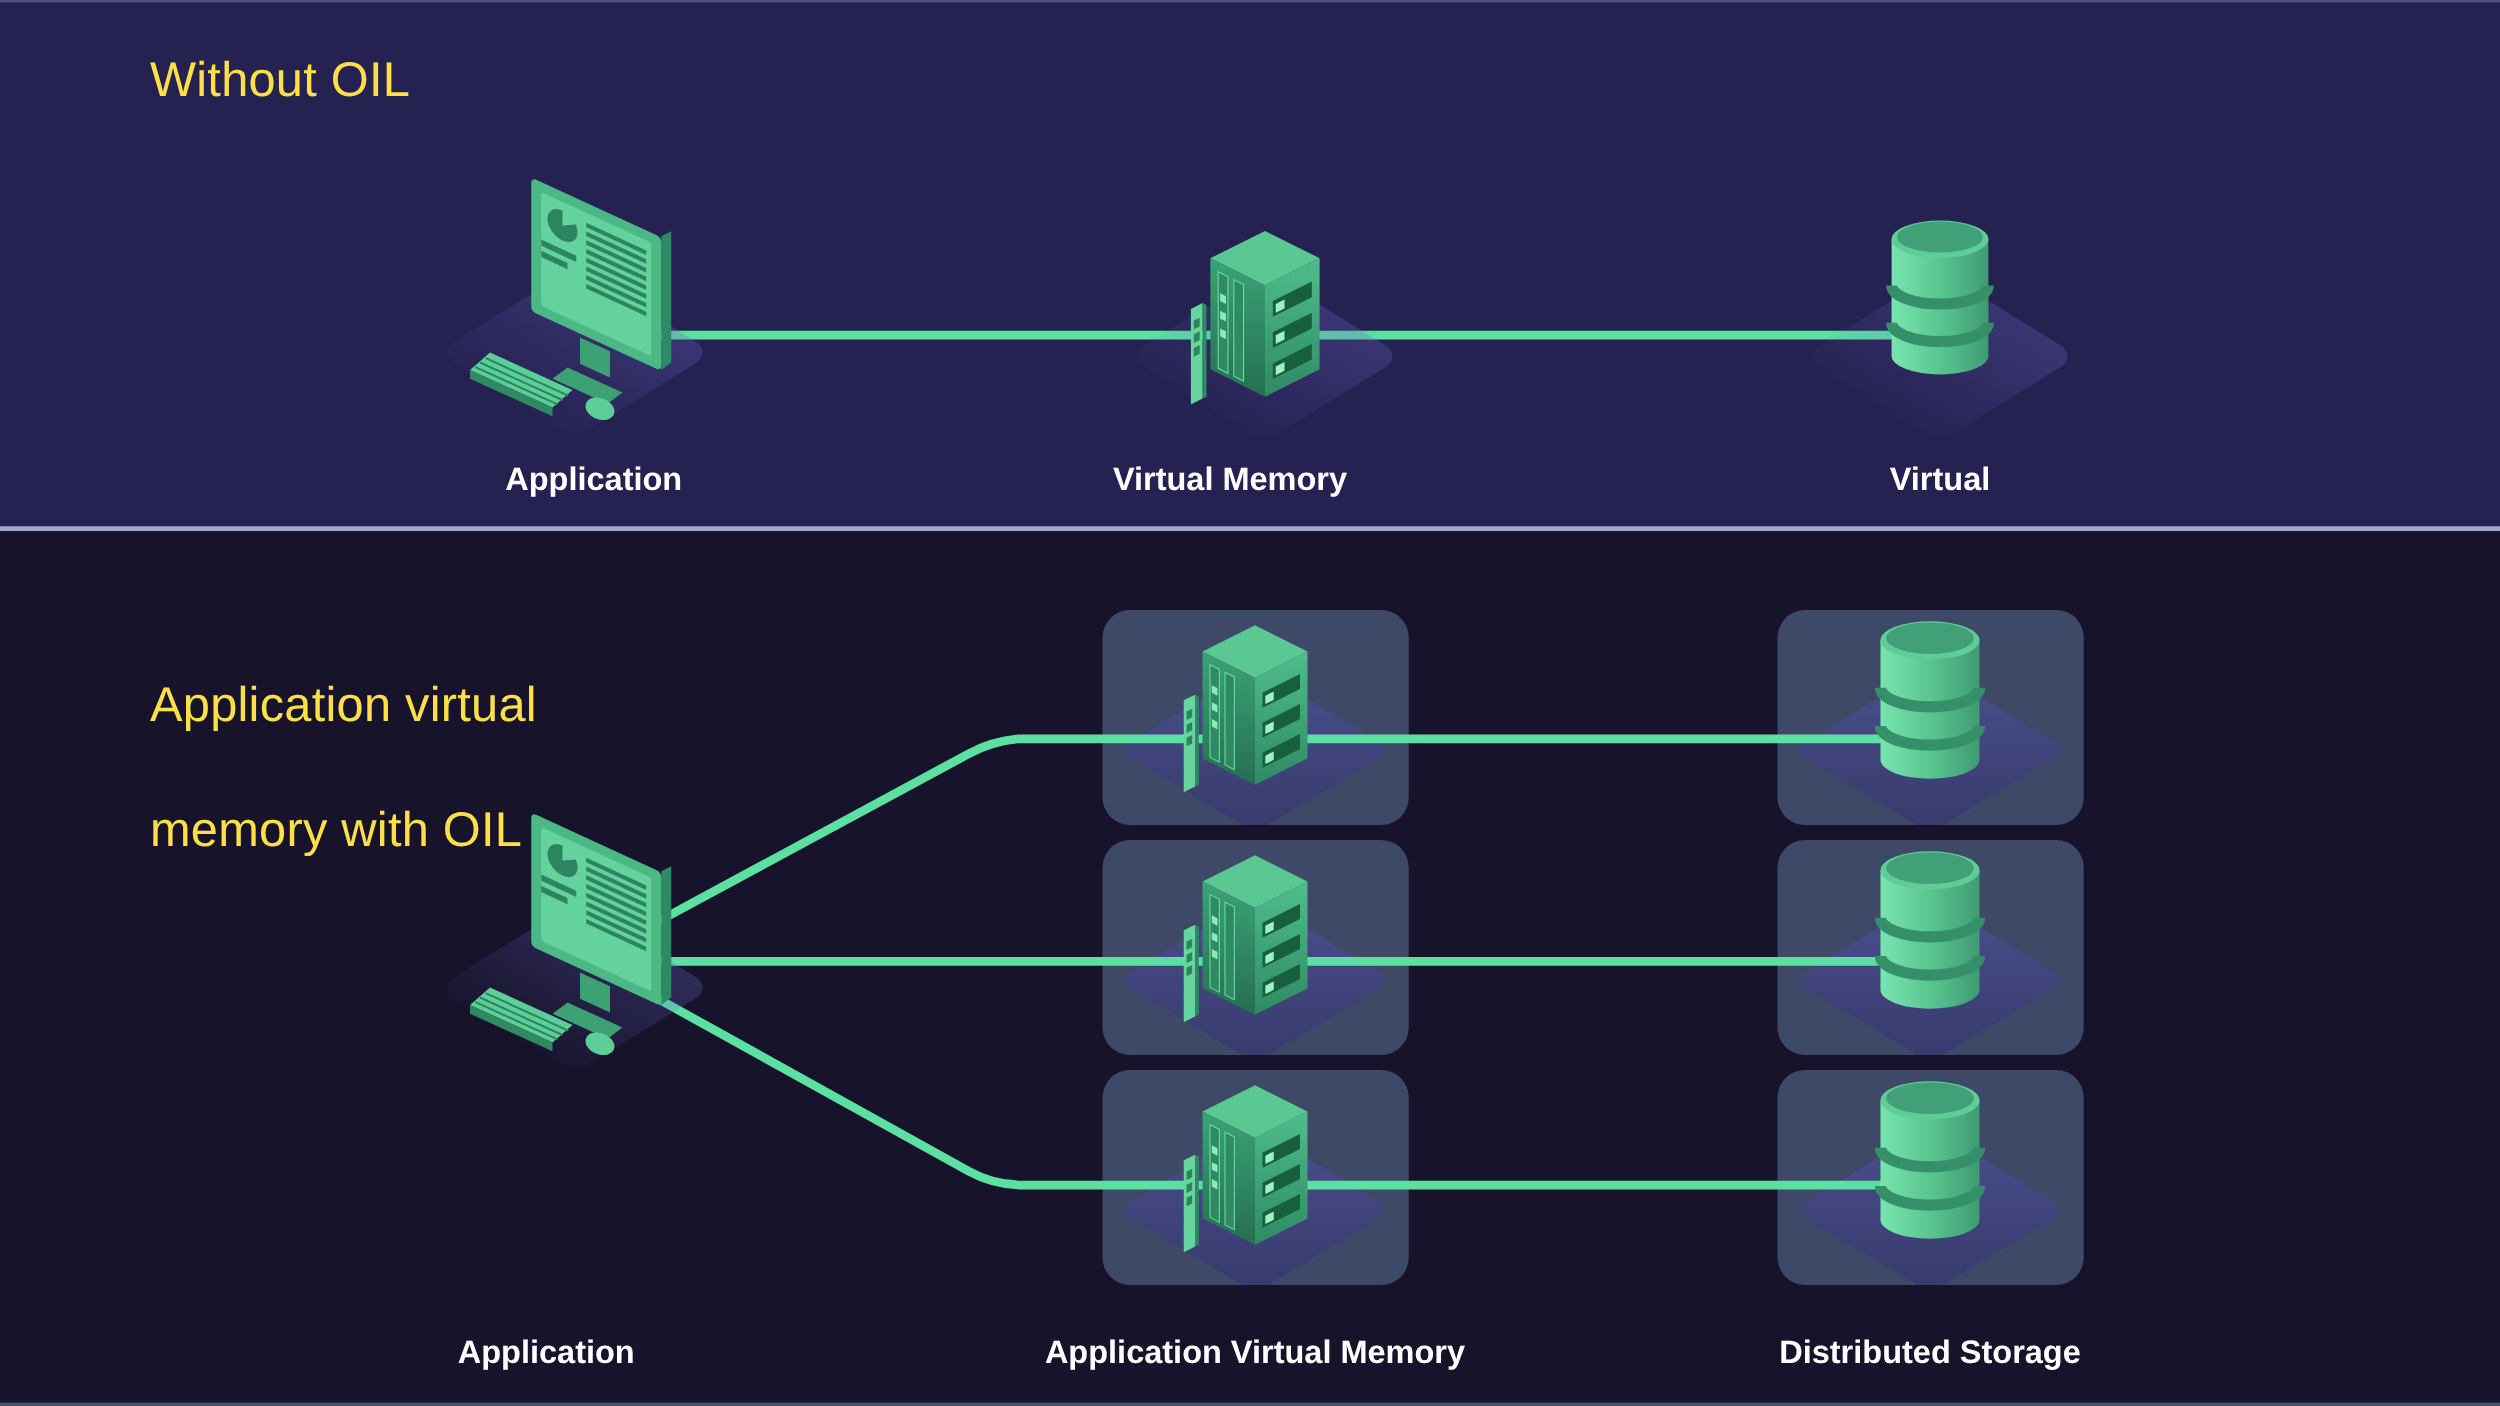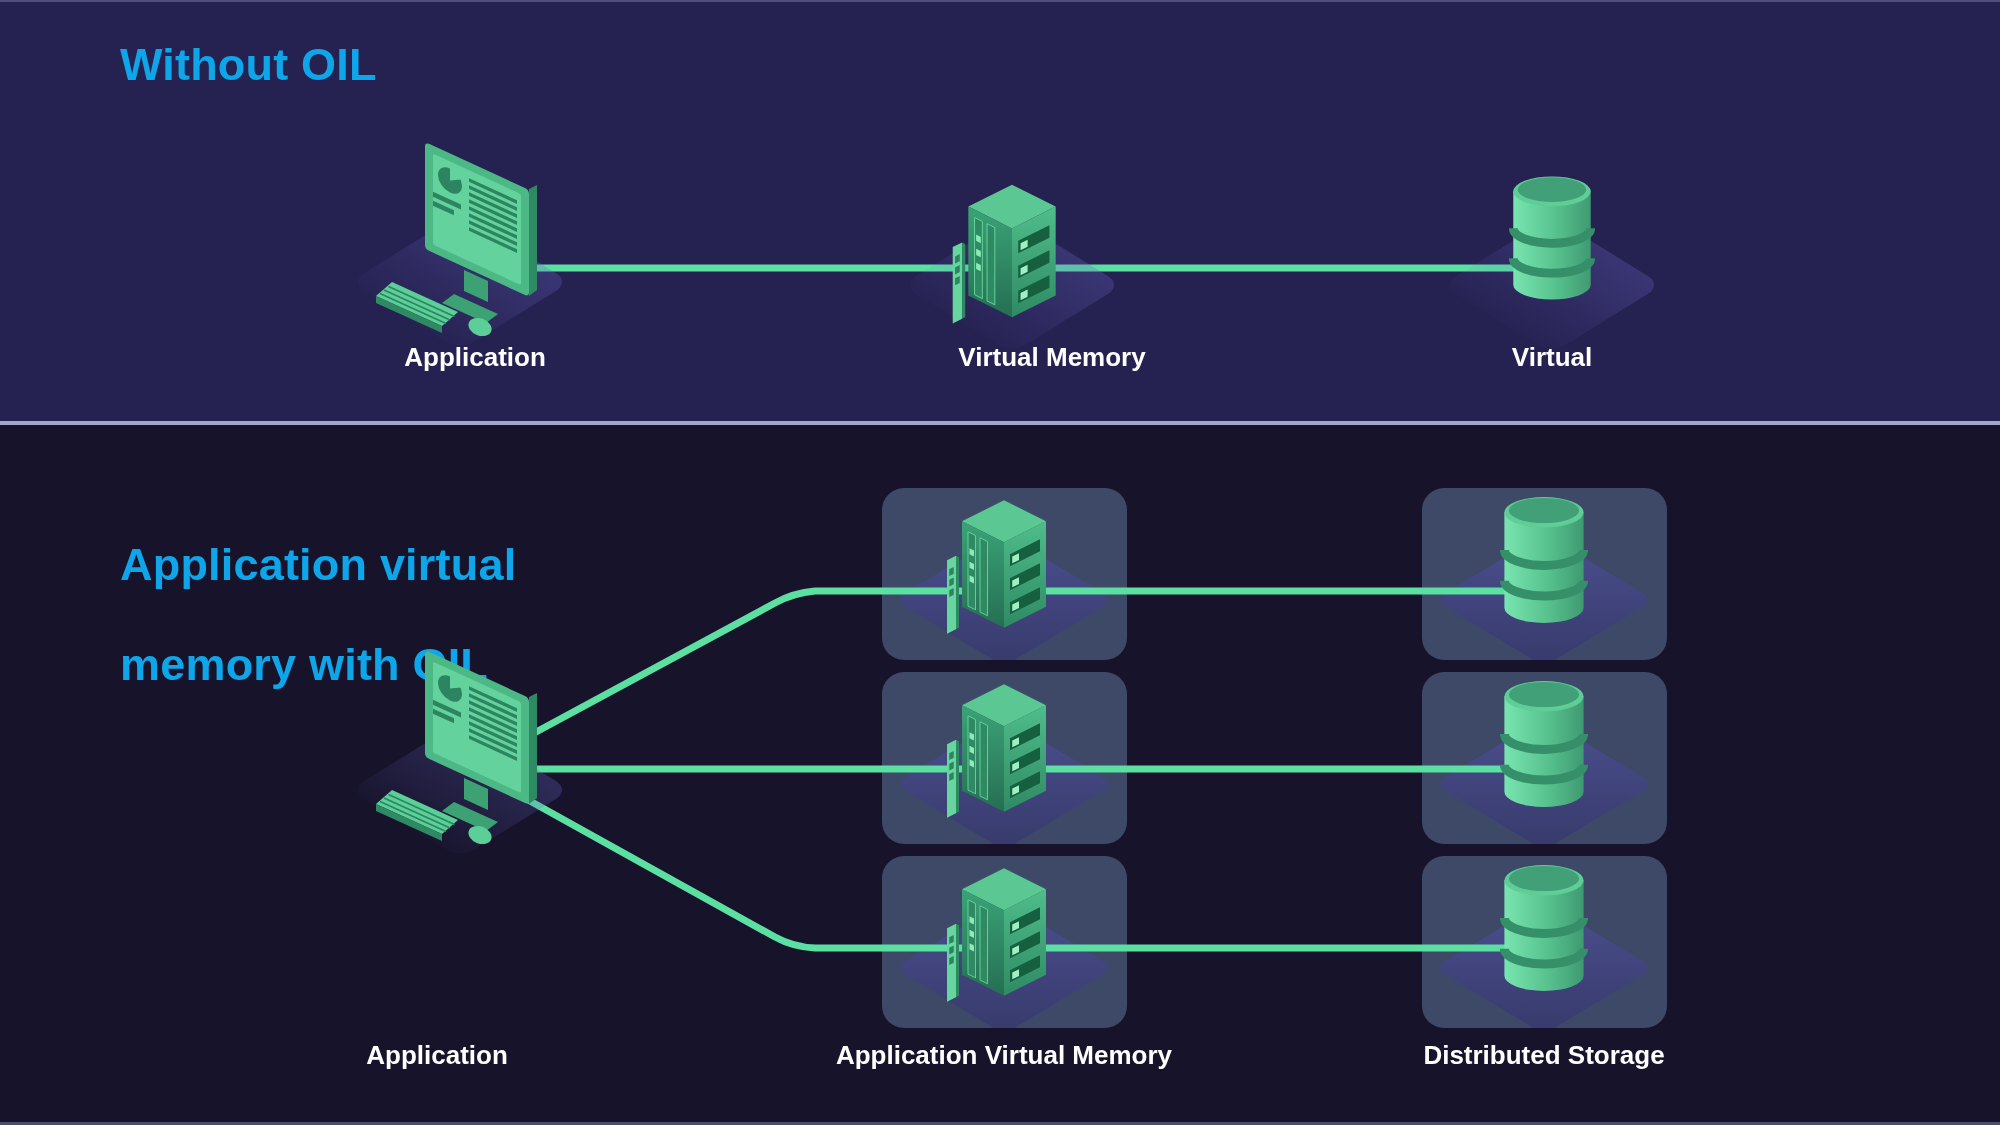--- a/index.html
+++ b/index.html
@@ -18,26 +18,26 @@
   }
   .section-bottom {
     position:absolute; left:0; top:425px; width:2000px; height:697px;
     background:#16132b;
   }
   .bottom-edge {
     position:absolute; left:0; top:1122px; width:2000px; height:3px;
     background:#4b4e6d;
   }
   .title {
-    position:absolute; color:#0ea5e9; font-weight:700; font-size:45px;
+    position:absolute; color:#fde047; font-weight:400; font-size:39px;
     line-height:50px; letter-spacing:0.2px; white-space:pre-line;
   }
   .lbl {
     position:absolute; width:360px; margin-left:-180px; text-align:center;
-    color:#ffffff; font-weight:700; font-size:26px;
+    color:#ffffff; font-weight:700; font-size:26px;margin-top:26px;
   }
   .box {
     position:absolute; width:245px; height:172px; border-radius:22px;
     background:#3d4966; z-index:0;
   }
   .box svg { position:absolute; left:0; top:0; }
   svg.lines { position:absolute; left:0; top:0; z-index:1; pointer-events:none; }
   svg.icon  { position:absolute; z-index:2; overflow:visible; }
   .defs-holder { position:absolute; width:0; height:0; overflow:hidden; }
 </style>
@@ -200,21 +200,21 @@
   <svg class="icon" style="left:912px; top:155px" width="200" height="210" viewBox="0 0 200 210">
     <use href="#g-platform" transform="translate(100,130)"></use>
     <use href="#g-server" transform="translate(100,96) scale(0.78) translate(-90,-91)"></use>
   </svg>
   <svg class="icon" style="left:1437px; top:150px" width="230" height="215" viewBox="0 0 230 215">
     <use href="#g-platform" transform="translate(115,135)"></use>
     <use href="#g-database" transform="translate(115,88) scale(0.88) translate(-80,-95)"></use>
   </svg>
 
   <div class="lbl" style="left:475px; top:342px">Application</div>
-  <div class="lbl" style="left:1052px; top:342px">Virtual Memory</div>
+  <div class="lbl" style="left:984px; top:342px">Virtual Memory</div>
   <div class="lbl" style="left:1552px; top:342px">Virtual</div>
 
   <div class="title" style="left:120px; top:490px">
     <div>Application virtual</div>
     <div>memory with OIL</div>
   </div>
 
   <svg class="icon" style="left:330px; top:648px" width="260" height="220" viewBox="0 0 260 220">
     <use href="#g-platform" transform="translate(130,142)"></use>
     <use href="#g-computer"></use>

